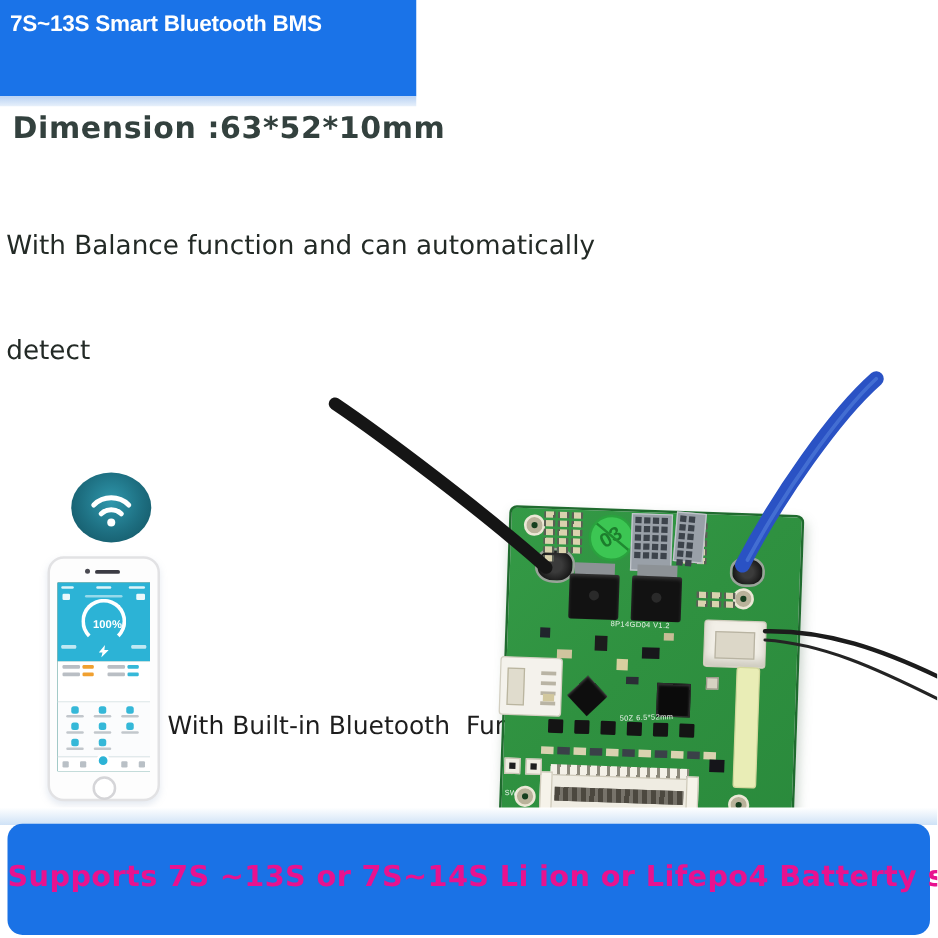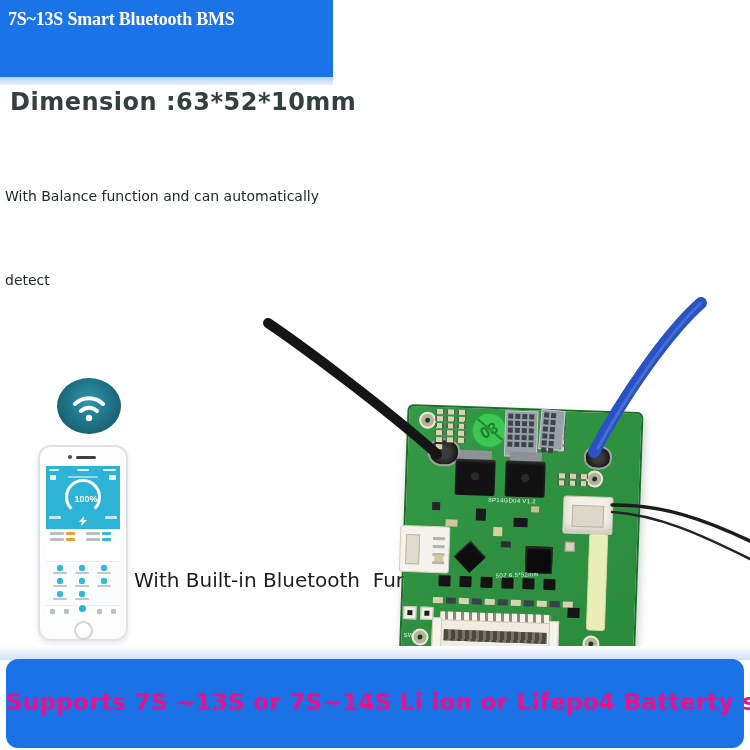--- a/index.html
+++ b/index.html
@@ -13,21 +13,21 @@
                    background:linear-gradient(#b9d2f3, #e7f0fb); }
   .ribbon-line1 { position:absolute; left:8px; top:9px; font-size:18px; font-weight:bold;
                   letter-spacing:-0.2px; color:#ffffff; white-space:pre; }
   .ribbon-line2 { position:absolute; left:5px; top:41px; font-size:21px; font-weight:bold;
                   letter-spacing:-0.2px; color:#e52a21; white-space:pre; }
 
   
   .comic { font-family:"DejaVu Sans", sans-serif; }
   .dimension { position:absolute; left:10px; top:88px; font-size:24px; font-weight:600;
                color:#33413e; letter-spacing:0.5px; }
-  .balance { position:absolute; left:5px; top:126px; font-size:14px; line-height:28px;
+  .balance { position:absolute; left:5px; top:126px; font-size:21px; line-height:28px;
              color:#232a26; white-space:pre; }
   .bt-text { position:absolute; left:127px; top:503px; font-size:20px; line-height:31px;
              color:#1d1d1d; white-space:pre; }
   .bt-text .indent { padding-left:7px; }
 
   
   .wifi-badge { position:absolute; left:57px; top:378px; width:64px; height:56px; border-radius:50%;
                 background:radial-gradient(circle at 50% 42%, #2f97ac 0%, #1d6e80 55%, #11505e 100%);
                 display:flex; align-items:center; justify-content:center; }
 
@@ -131,21 +131,21 @@
   .band-text { position:absolute; left:0; top:30px; width:738px; text-align:center; font-size:23px;
                font-weight:bold; letter-spacing:0.3px; color:#e8128f; white-space:nowrap; }
 
   svg.overlay { position:absolute; left:0; top:0; z-index:5; pointer-events:none; }
 </style>
 </head>
 <body>
 
 <div id="canvas">
 
-  <div class="ribbon" style="background: rgb(26, 115, 232); font-family: Liberation Serif, serif;">
+  <div class="ribbon" style="background: rgb(26, 115, 232);">
     <div class="ribbon-line1" style="color: rgb(255, 255, 255);">7S~13S Smart Bluetooth BMS</div>
   </div>
   <div class="ribbon-shadow"></div>
 
   <div class="dimension comic" style="color: rgb(51, 65, 62);">Dimension :63*52*10mm</div>
 
   <div class="balance comic" style="color: rgb(35, 42, 38);">
     <div>With Balance function and can automatically</div>
     <div>detect</div>
   </div>

